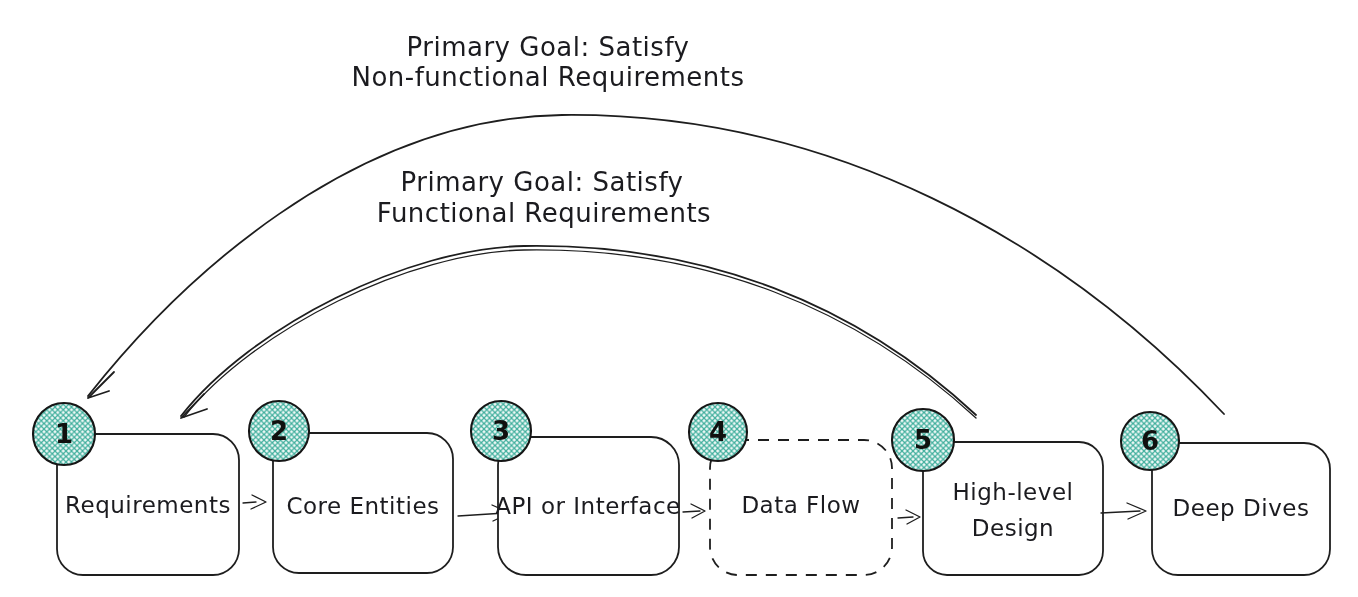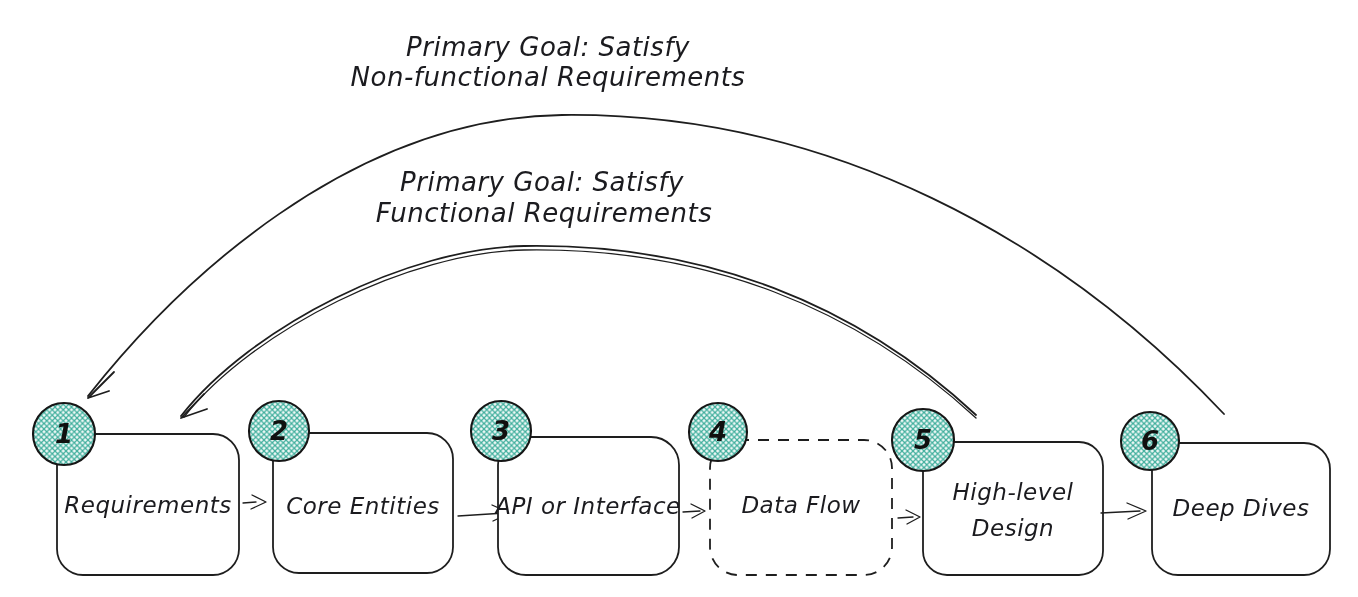--- a/index.html
+++ b/index.html
@@ -7,21 +7,20 @@
     padding: 0;
     background: #ffffff;
     font-family: "DejaVu Sans", "Liberation Sans", sans-serif;
   }
   .canvas-wrap {
     width: 1358px;
     height: 597px;
     position: relative;
     background: #ffffff;
     overflow: hidden;
-    font-style: italic;
   }
   svg { display: block; }
   .stroke {
     fill: none;
     stroke: #1e1e1e;
     stroke-width: 1.8;
     stroke-linecap: round;
     stroke-linejoin: round;
   }
   .stroke.thin { stroke-width: 1.3; }

